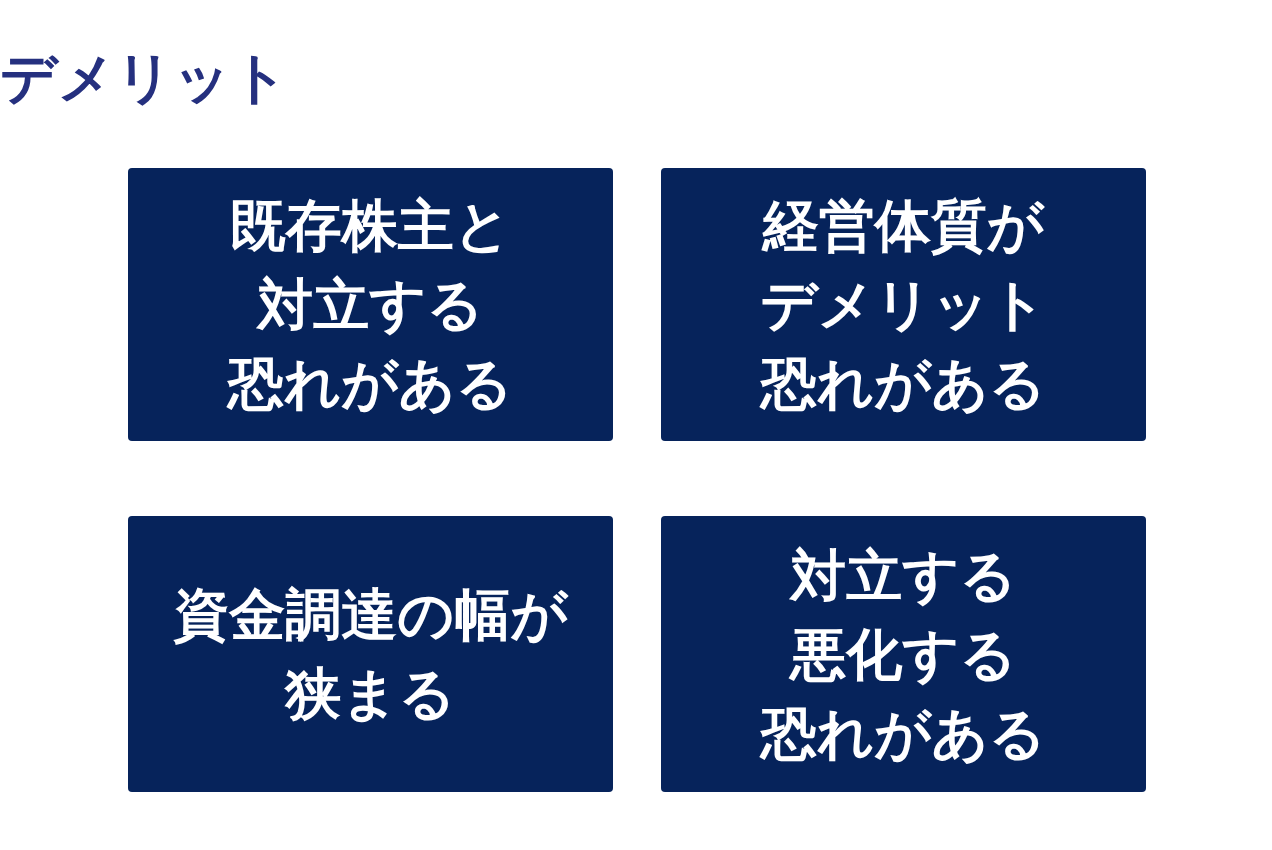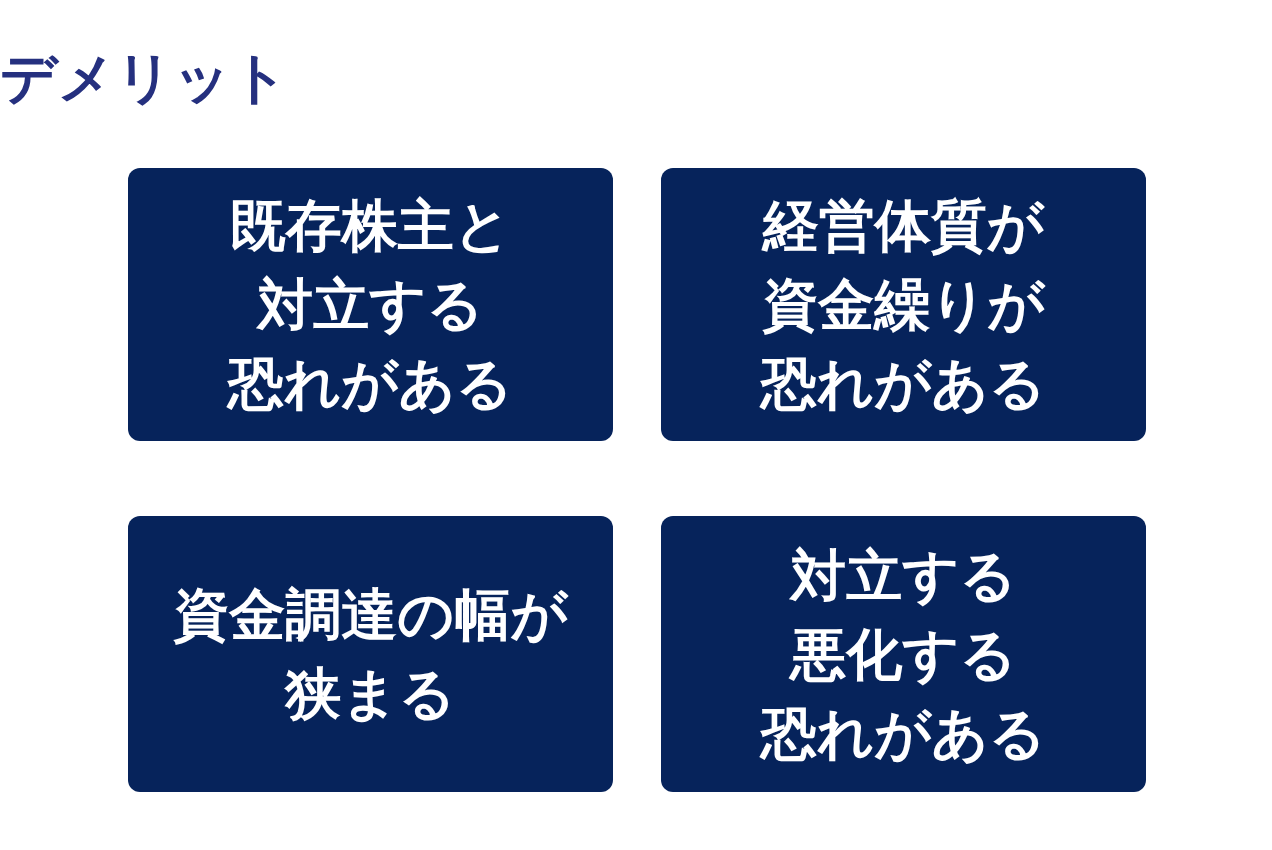--- a/index.html
+++ b/index.html
@@ -46,21 +46,21 @@
     height: 624px;
     display: grid;
     grid-template-columns: 485px 485px;
     grid-template-rows: 273px 276px;
     column-gap: 48px;
     row-gap: 75px;
   }
 
   .card {
     background: #06235b;
-    border-radius: 12px;
+    border-radius: 4px;
     display: flex;
     align-items: center;
     justify-content: center;
     box-sizing: border-box;
     padding: 8px 14px;
   }
 
   .card-text {
     color: #ffffff;
     font-size: 56px;
@@ -82,21 +82,21 @@
   <div class="card-grid">
 
     <div class="card">
       <p class="card-text">既存株主と
 対立する
 恐れがある</p>
     </div>
 
     <div class="card">
       <p class="card-text">経営体質が
-資金繰りが
+デメリット
 恐れがある</p>
     </div>
 
     <div class="card">
       <p class="card-text">資金調達の幅が
 狭まる</p>
     </div>
 
     <div class="card">
       <p class="card-text">対立する

